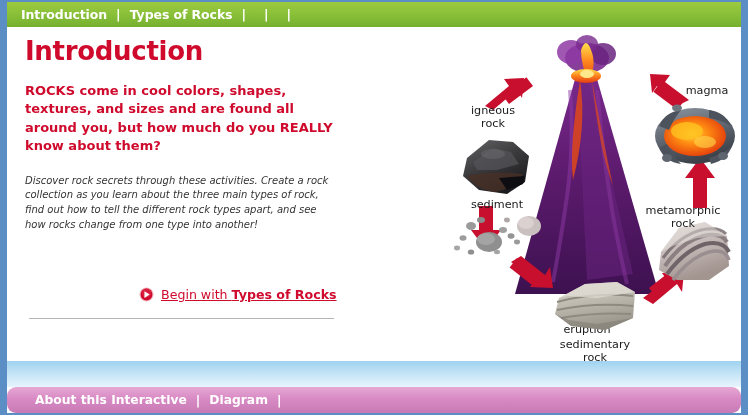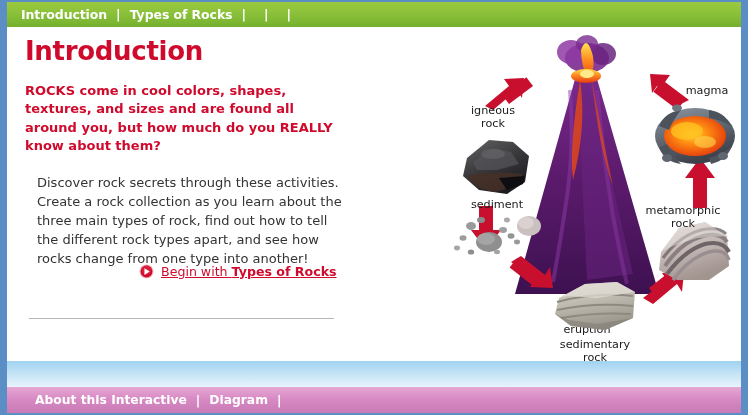--- a/index.html
+++ b/index.html
@@ -62,30 +62,31 @@
   #intro-bold {
     color: #cf0a2c;
     font-size: 13px;
     font-weight: bold;
     line-height: 1.42;
     margin: 0 0 18px 0;
     width: 312px;
   }
   #intro-body {
     color: #333333;
-    font-size: 13px;
+    font-size: 10px;
     line-height: 1.46;
-    margin: 12px;
+    margin: 0;
     width: 312px;
+    font-style: italic;
   }
 
   
   #begin-row {
     position: absolute;
-    left: 132px; top: 262px;
+    left: 132px; top: 285px;
     display: flex;
     align-items: flex-end;
     cursor: pointer;
   }
   #begin-icon {
     width: 15px; height: 15px;
     margin-right: 7px;
     flex: 0 0 auto;
   }
   #begin-label {
@@ -119,20 +120,21 @@
   }
   #footerbar {
     position: absolute;
     left: 0; bottom: 0;
     width: 734px; height: 26px;
     background: linear-gradient(to bottom, #e6a8d4 0%, #d88ac4 45%, #c77ab5 100%);
     display: flex;
     align-items: center;
     padding-left: 28px;
     white-space: nowrap;
+    border-radius: 9px;
   }
   .footer-link {
     color: #ffffff;
     font-size: 12.3px;
     font-weight: bold;
     text-decoration: none;
     cursor: pointer;
   }
   .footer-sep {
     color: #ffffff;

